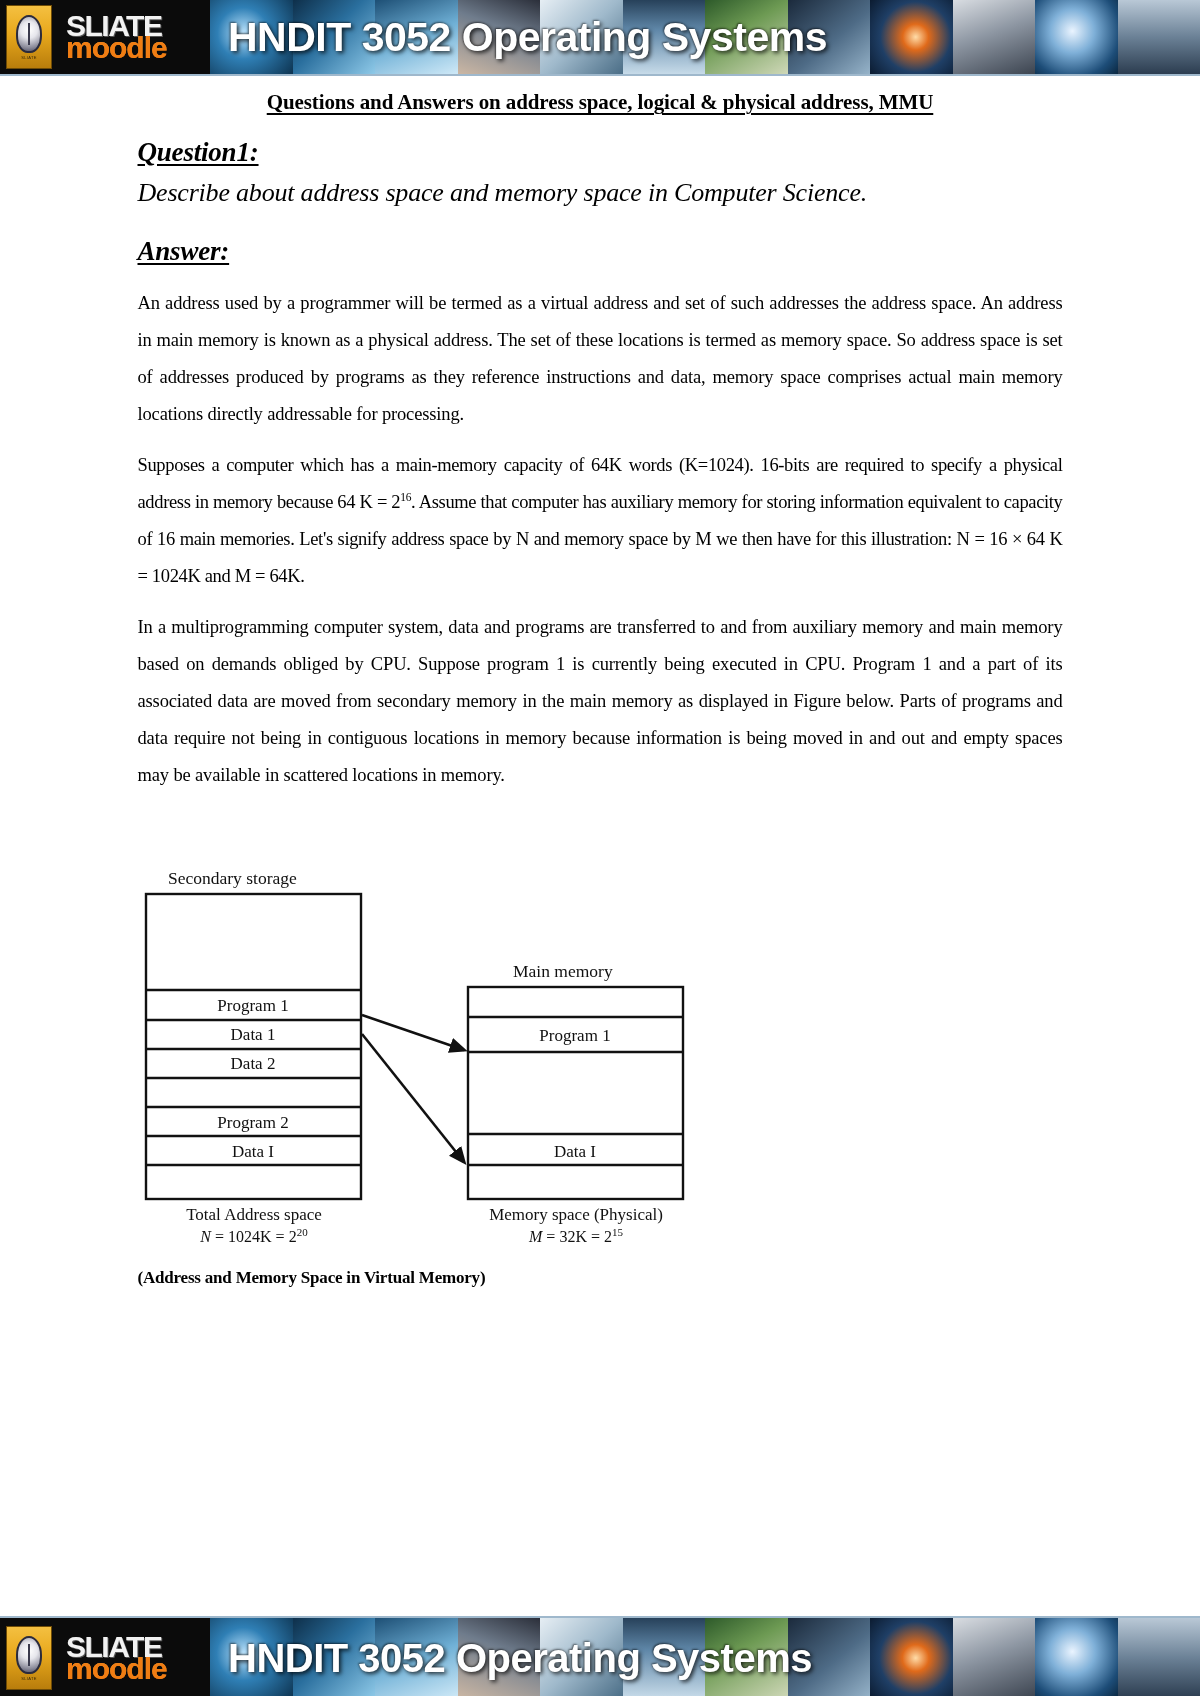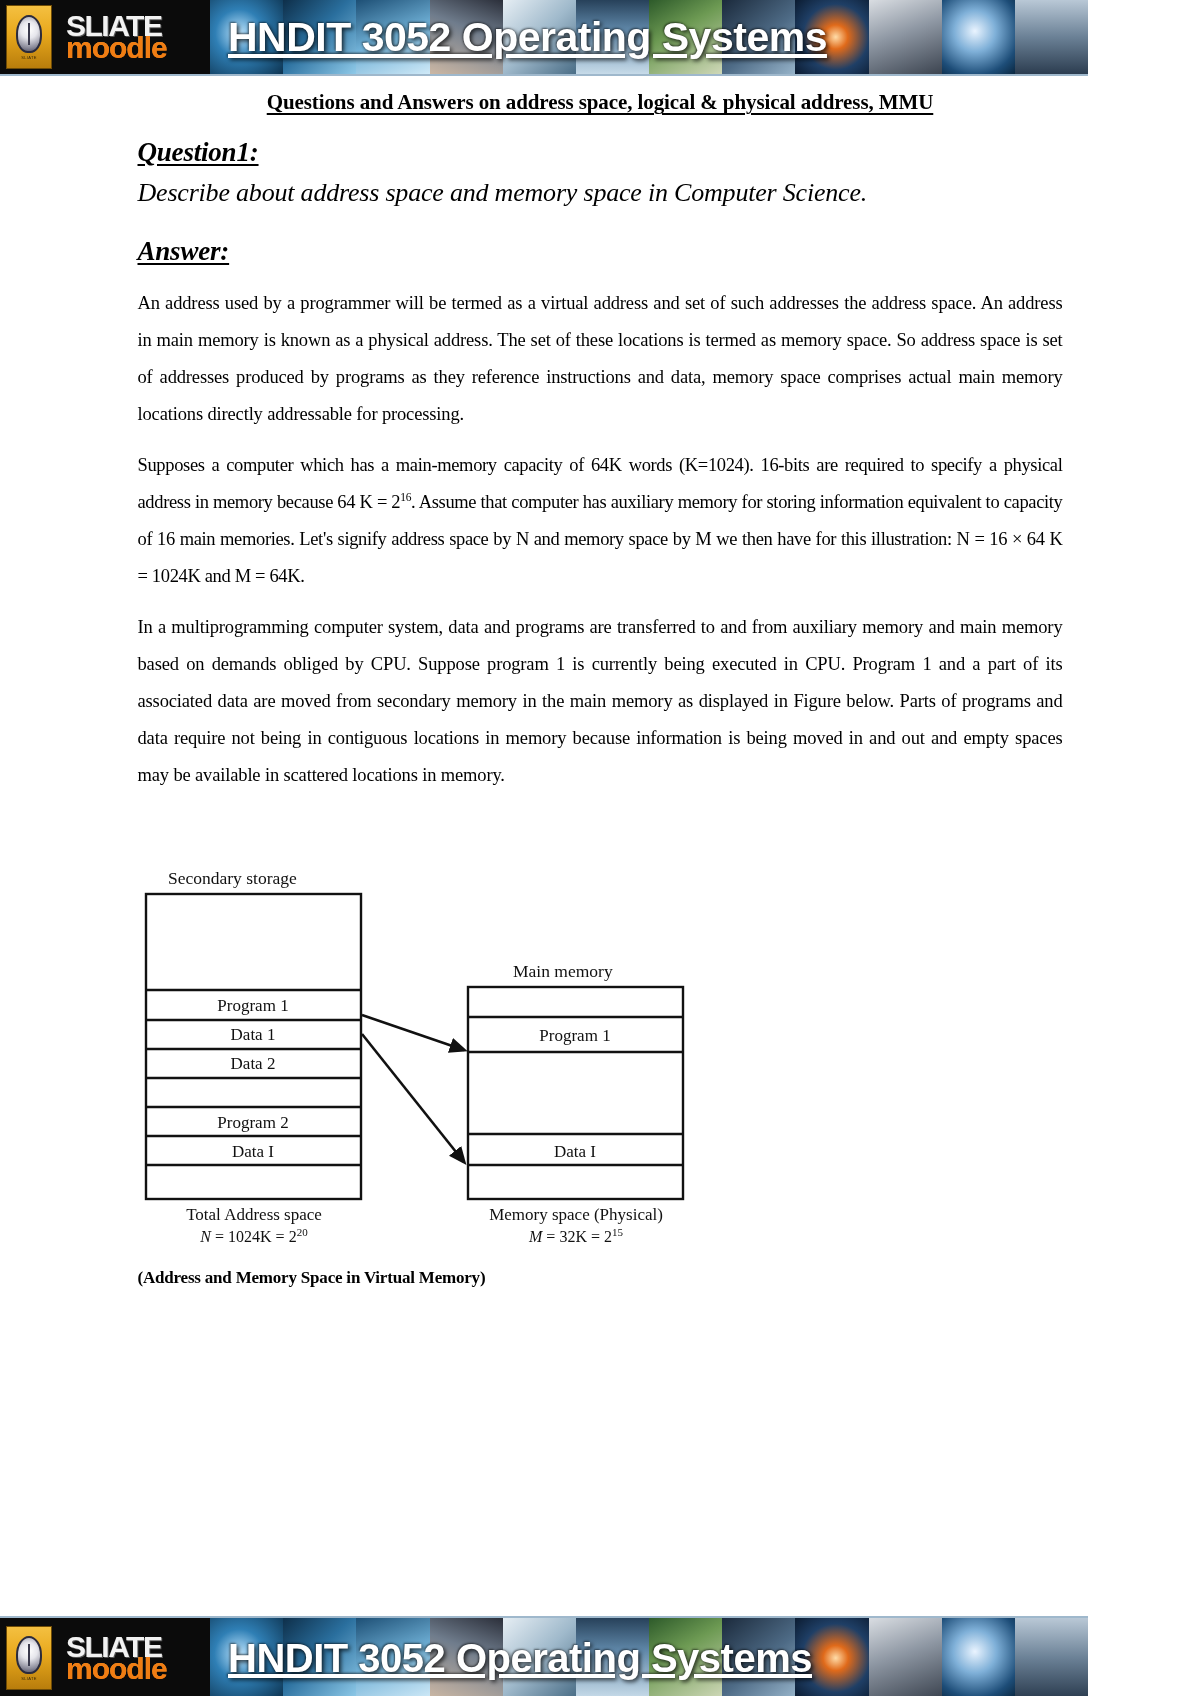--- a/index.html
+++ b/index.html
@@ -12,21 +12,21 @@
     height: 1696px;
     position: relative;
     font-family: "Liberation Serif", "DejaVu Serif", serif;
     overflow: hidden;
   }
 
   
   .banner {
     position: absolute;
     left: 0;
-    width: 1088px;
+    width: 1200px;
     height: 74px;
     display: flex;
     align-items: stretch;
     overflow: hidden;
     border-bottom: 2px solid #9fb8cc;
   }
   .banner.top { top: 0; }
   .banner.bottom { top: 1616px; height: 80px; border-bottom: none; border-top: 2px solid #9fb8cc; }
 
   .banner-left {
@@ -127,21 +127,20 @@
     display: flex;
     align-items: center;
     padding-left: 18px;
     font-family: "Liberation Sans", sans-serif;
     font-weight: bold;
     font-size: 41px;
     color: #ffffff;
     letter-spacing: -0.5px;
     text-shadow: 2px 2px 4px rgba(0,0,0,.75), -1px -1px 2px rgba(0,0,0,.5);
     white-space: nowrap;
-    text-decoration: underline;
   }
   .banner.bottom .banner-title { font-size: 40px; }
 
   
   .page {
     position: absolute;
     top: 74px;
     left: 0;
     width: 1200px;
   }

